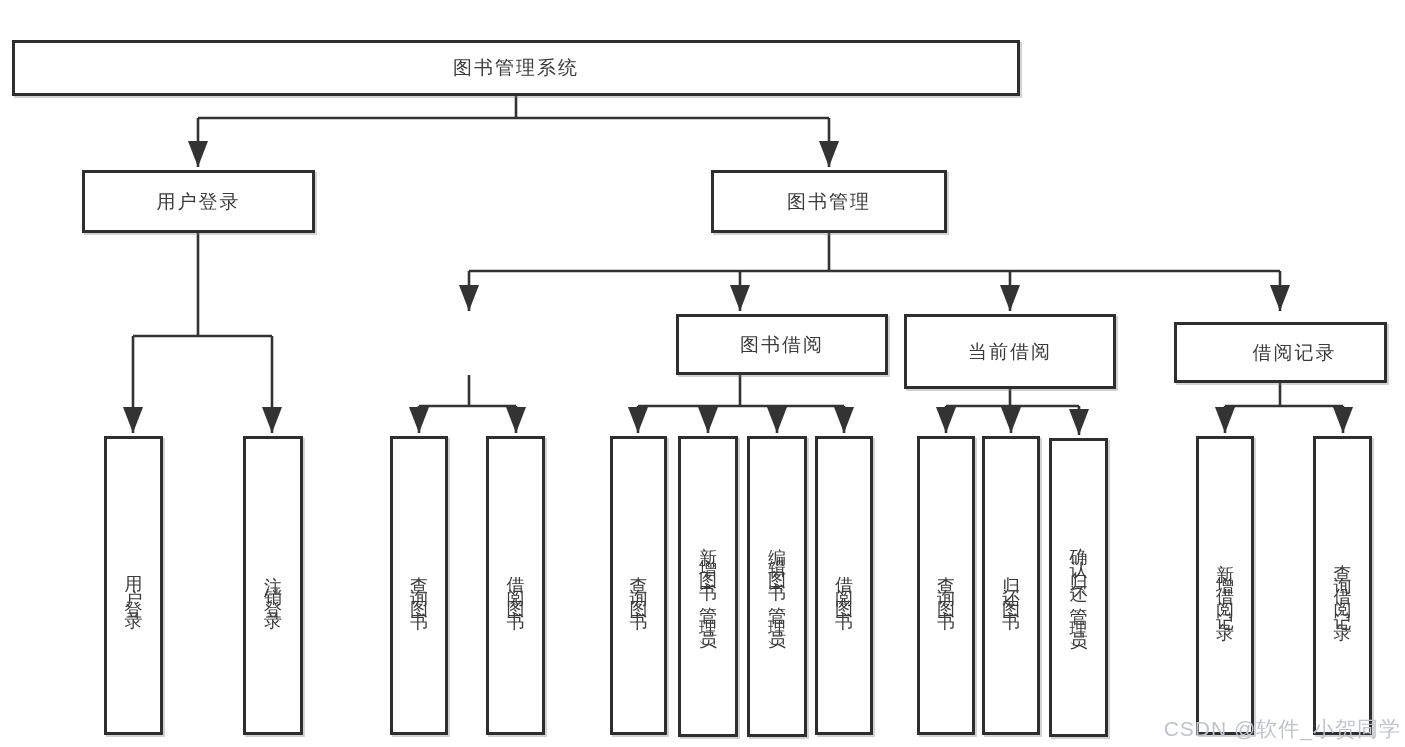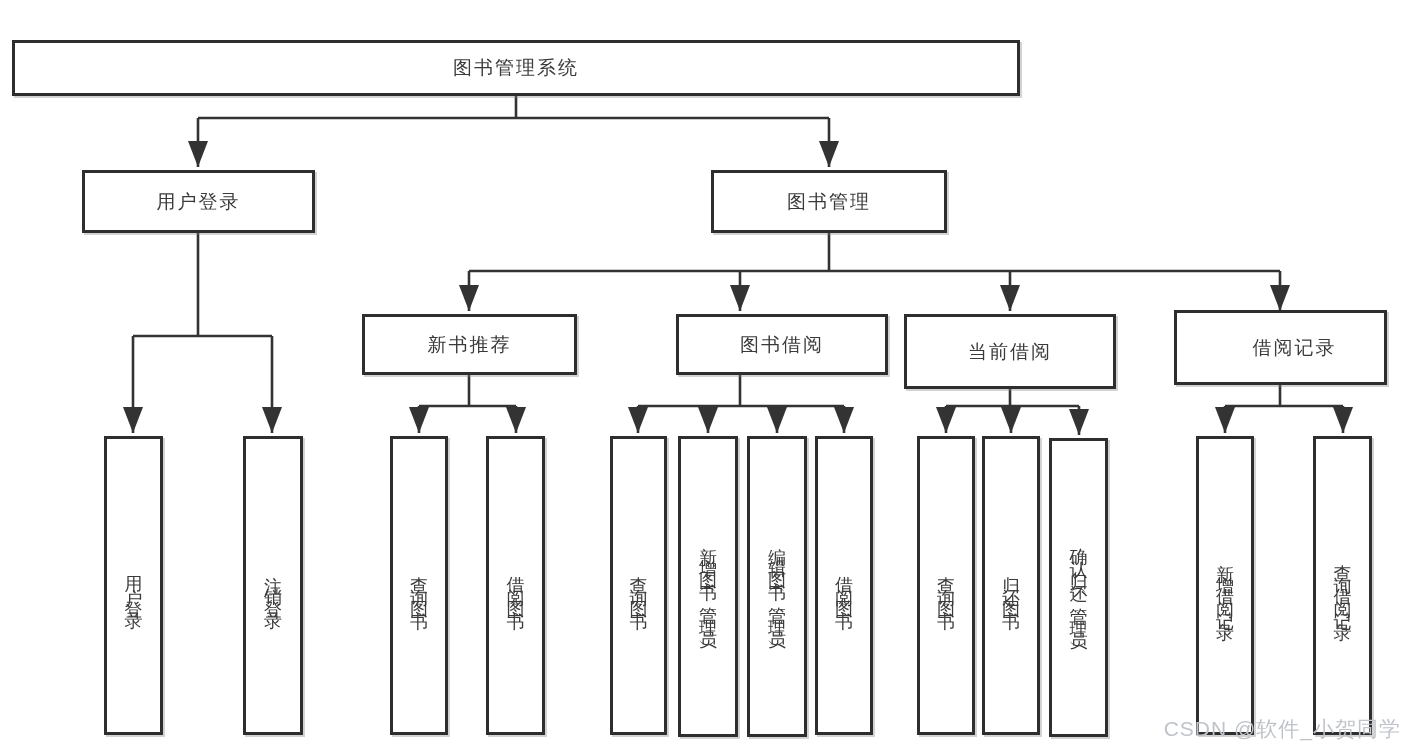--- a/index.html
+++ b/index.html
@@ -127,30 +127,27 @@
     <span class="hlabel">图书管理系统</span>
   </div>
 
   <div class="node" style="left:82px;top:170px;width:233px;height:63px;">
     <span class="hlabel">用户登录</span>
   </div>
   <div class="node" style="left:711px;top:170px;width:236px;height:63px;font-family:Liberation Serif, serif;">
     <span class="hlabel">图书管理</span>
   </div>
 
-  <div class="node" style="left:362px;top:314px;width:215px;height:61px;">
-    <span class="hlabel">新书推荐</span>
-  </div>
   <div class="node" style="left:634px;top:314px;width:212px;height:61px;margin-left:42px;">
     <span class="hlabel">图书借阅</span>
   </div>
   <div class="node" style="left:904px;top:314px;width:212px;height:75px;">
     <span class="hlabel">当前借阅</span>
   </div>
-  <div class="node" style="left:1174px;top:310px;width:213px;height:75px;padding-left:28px;">
+  <div class="node" style="left:1174px;top:322px;width:213px;height:61px;padding-left:28px;">
     <span class="hlabel">借阅记录</span>
   </div>
 
   <div class="node vnode" style="left:104px;top:436px;width:59px;height:299px;">
     <span class="vlabel">用户登录</span>
   </div>
   <div class="node vnode" style="left:243px;top:436px;width:60px;height:299px;">
     <span class="vlabel">注销登录</span>
   </div>
 

